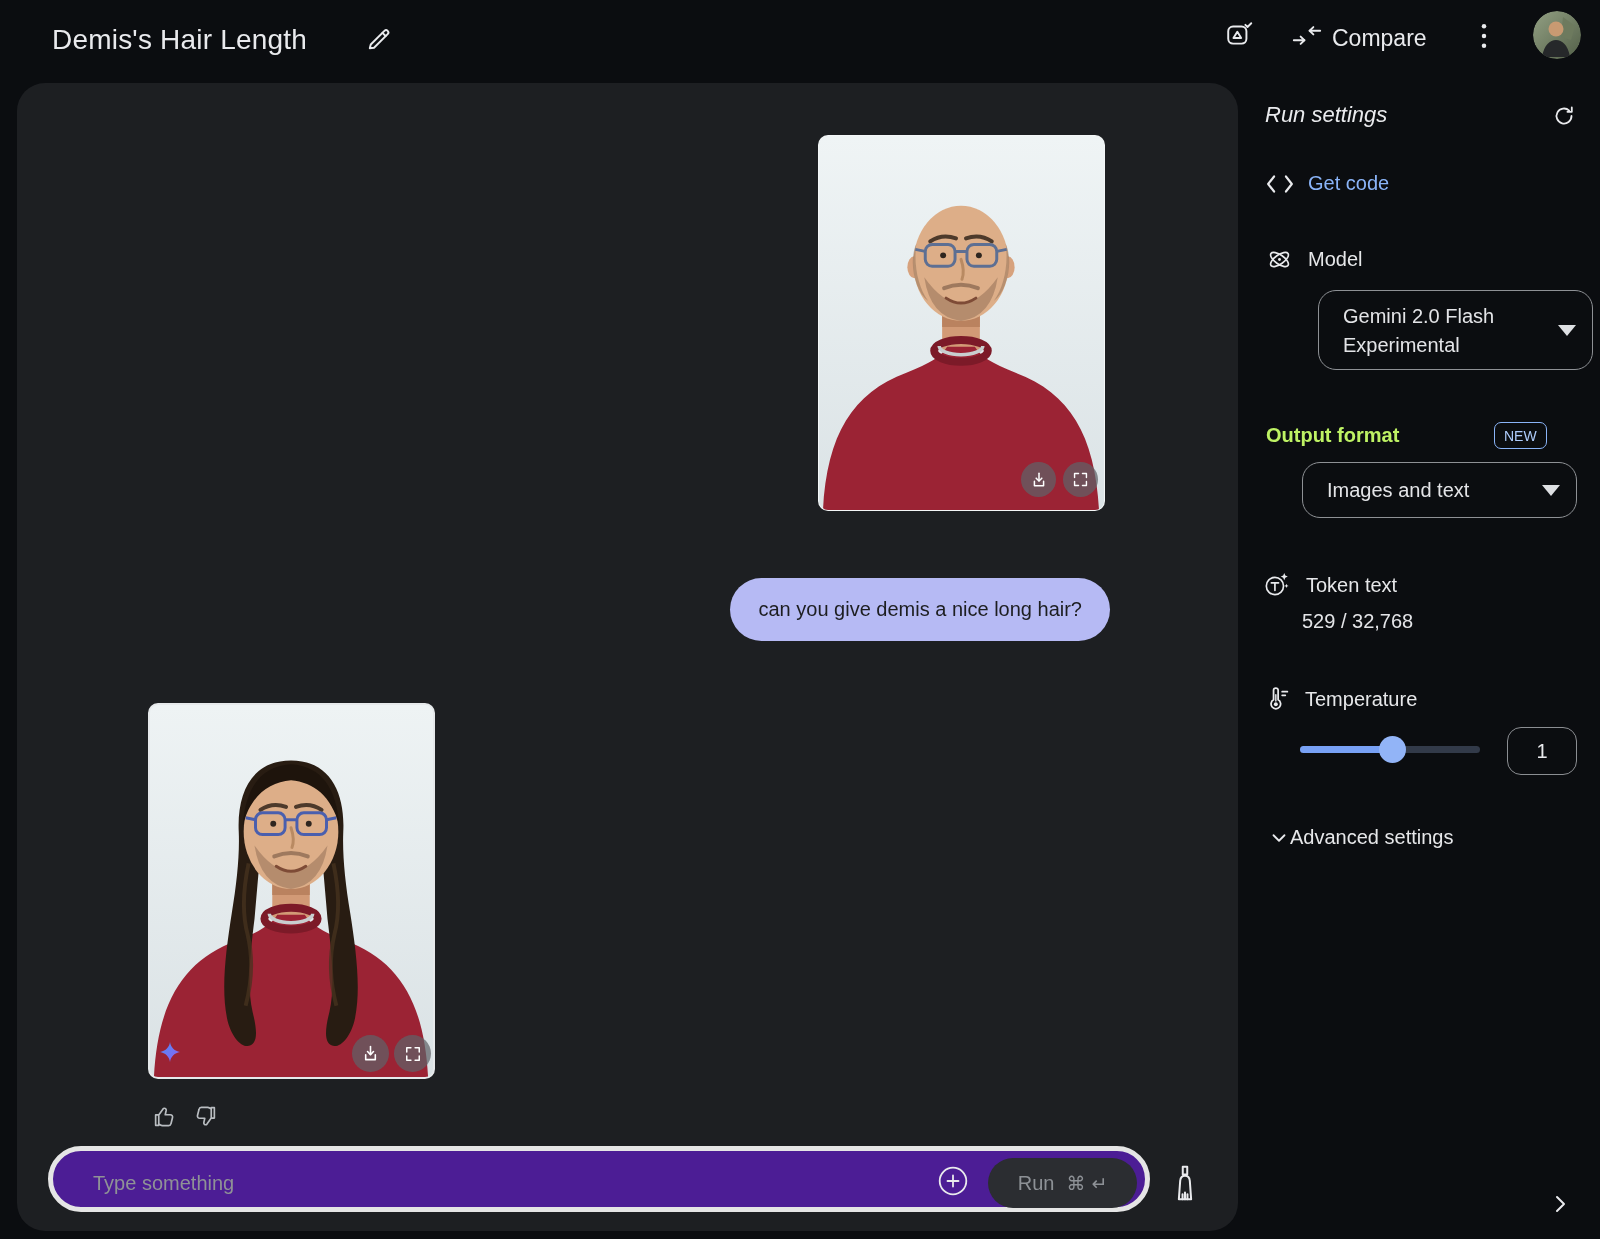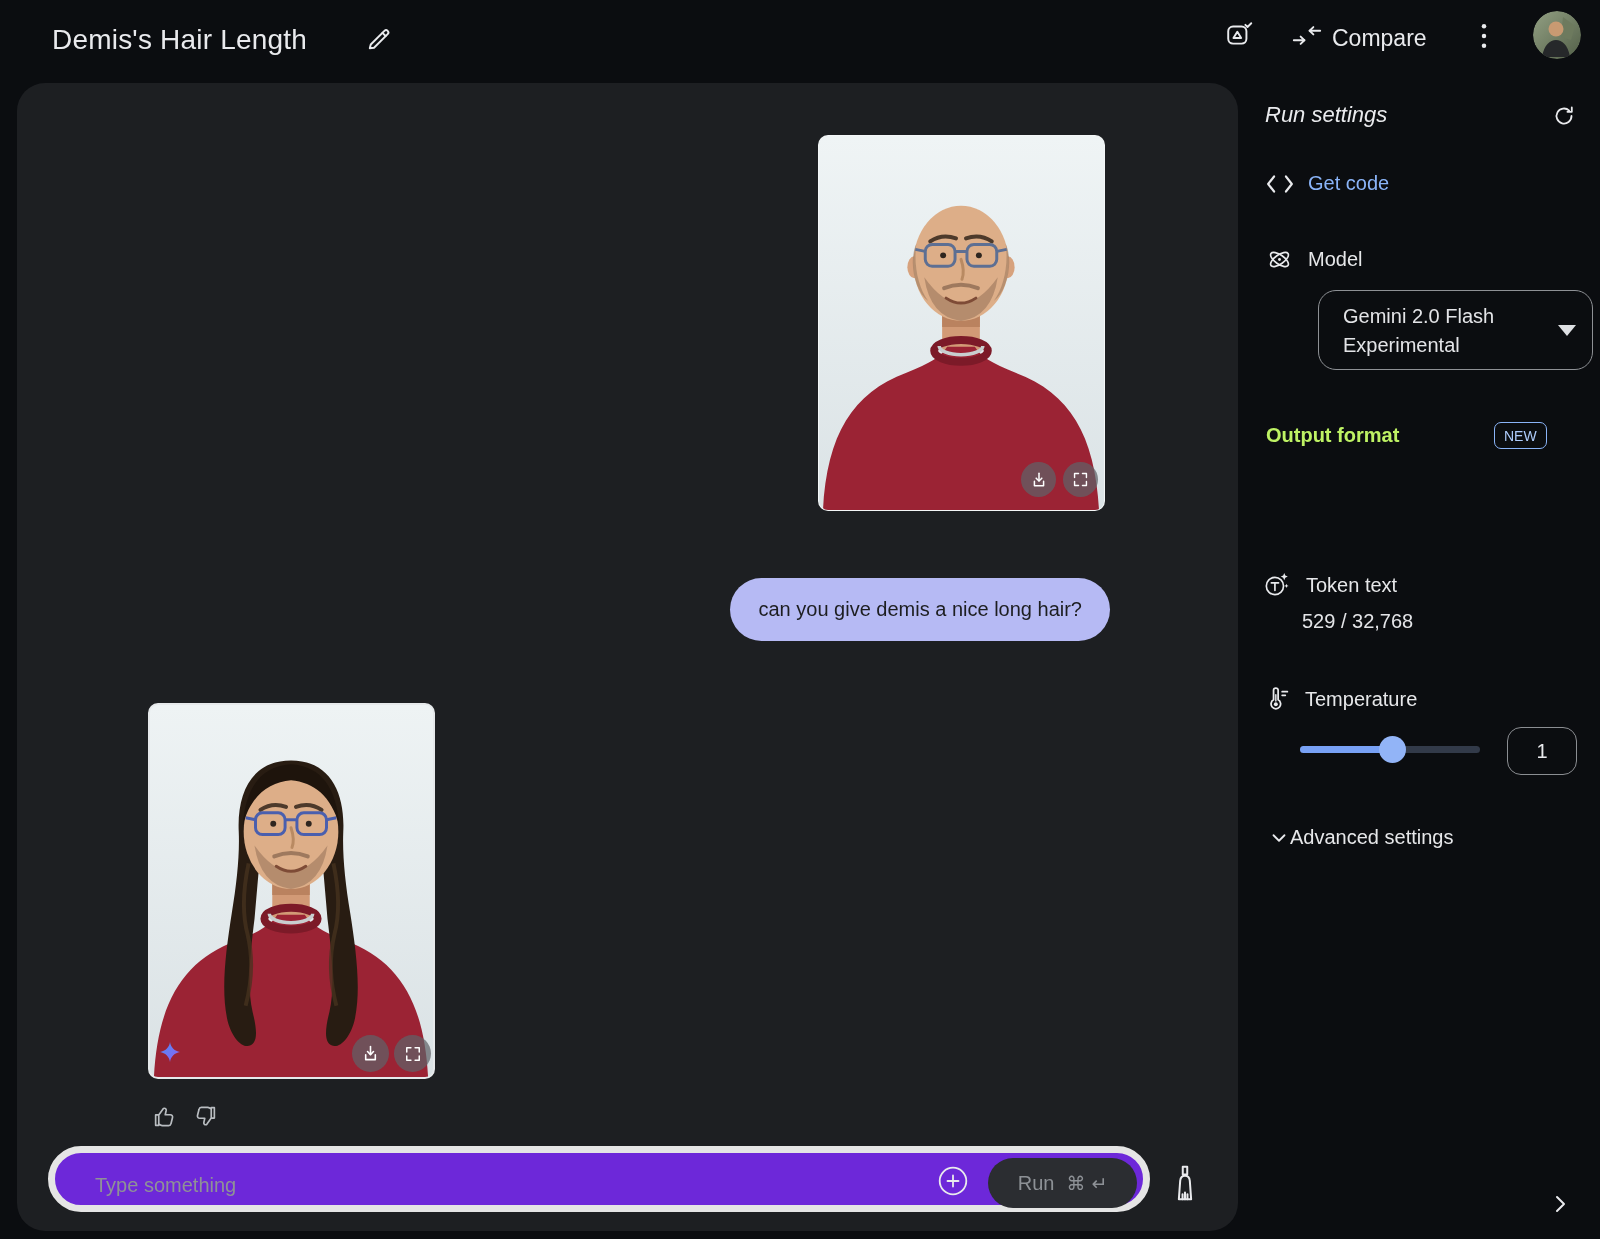--- a/index.html
+++ b/index.html
@@ -22,21 +22,21 @@
   .generated-card{left:148px;top:703px;border:2px solid #e6e9eb;}
   .photo-card svg{display:block;width:100%;height:100%;}
 
   .ov-circle{width:35px;height:35px;border-radius:50%;background:rgba(95,99,104,.72);display:flex;align-items:center;justify-content:center;cursor:pointer;}
 
   .bubble{right:490px;top:578px;height:63px;line-height:63px;padding:0 28px;border-radius:32px;background:#b6baf4;color:#1d1e20;font-size:20px;white-space:nowrap;}
 
   .thumb{width:25px;height:25px;color:#b9bdc1;cursor:pointer;}
 
   
-  .composer{left:48px;top:1146px;width:1102px;height:66px;border-radius:33px;background:#6d28d9;border:7px solid #e5e5e5;}
+  .composer{left:48px;top:1146px;width:1102px;height:66px;border-radius:33px;background:#4c1d95;border:5px solid #e5e5e5;}
   .composer-input{position:absolute;left:38px;top:0;width:560px;height:64px;background:transparent;border:none;outline:none;color:#e9eaed;font-size:20px;}
   .composer-input::placeholder{color:#8f9296;}
   .plus-btn{left:938px;top:1166px;width:30px;height:30px;cursor:pointer;}
   .run-btn{left:988px;top:1158px;width:149px;height:50px;border-radius:25px;background:#2b2d31;display:flex;align-items:center;justify-content:center;gap:12px;cursor:pointer;}
   .run-label{font-size:20px;font-weight:500;color:#8d9196;}
   .run-kbd{font-family:"DejaVu Sans",sans-serif;font-size:19px;color:#8d9196;}
   .broom-btn{left:1168px;top:1164px;width:34px;height:38px;cursor:pointer;}
   .panel-expander{left:1548px;top:1192px;width:24px;height:24px;cursor:pointer;}
 
   
@@ -298,20 +298,24 @@
     </svg>
     <span class="rs-label">Model</span>
   </div>
   <div class="abs dd-box model-dd">
     <span>Gemini 2.0 Flash Experimental</span>
     <span class="dd-caret"></span>
   </div>
 
   <div class="abs rs-label-bold" style="left:1266px;top:424px;">Output format</div>
   <div class="abs new-badge">NEW</div>
+  <div class="abs dd-box output-dd">
+    <span>Images and text</span>
+    <span class="dd-caret"></span>
+  </div>
 
   <div class="abs rs-row" style="left:1263px;top:571px;">
     <svg viewBox="0 0 27 27" width="28" height="28" class="ic" style="stroke-width:1.6">
       <circle cx="11.5" cy="14.5" r="8.3"></circle>
         <path d="M8 11.5h7M11.5 11.5v7.2"></path>
       <path d="M20.5 2l1 2.4 2.4 1-2.4 1-1 2.4-1-2.4-2.4-1 2.4-1z" fill="#e9eaed" stroke="none"></path>
       <path d="M22.6 12.3l.6 1.5 1.5.6-1.5.6-.6 1.5-.6-1.5-1.5-.6 1.5-.6z" fill="#e9eaed" stroke="none"></path>
     </svg>
     <span class="rs-label">Token text</span>
   </div>

